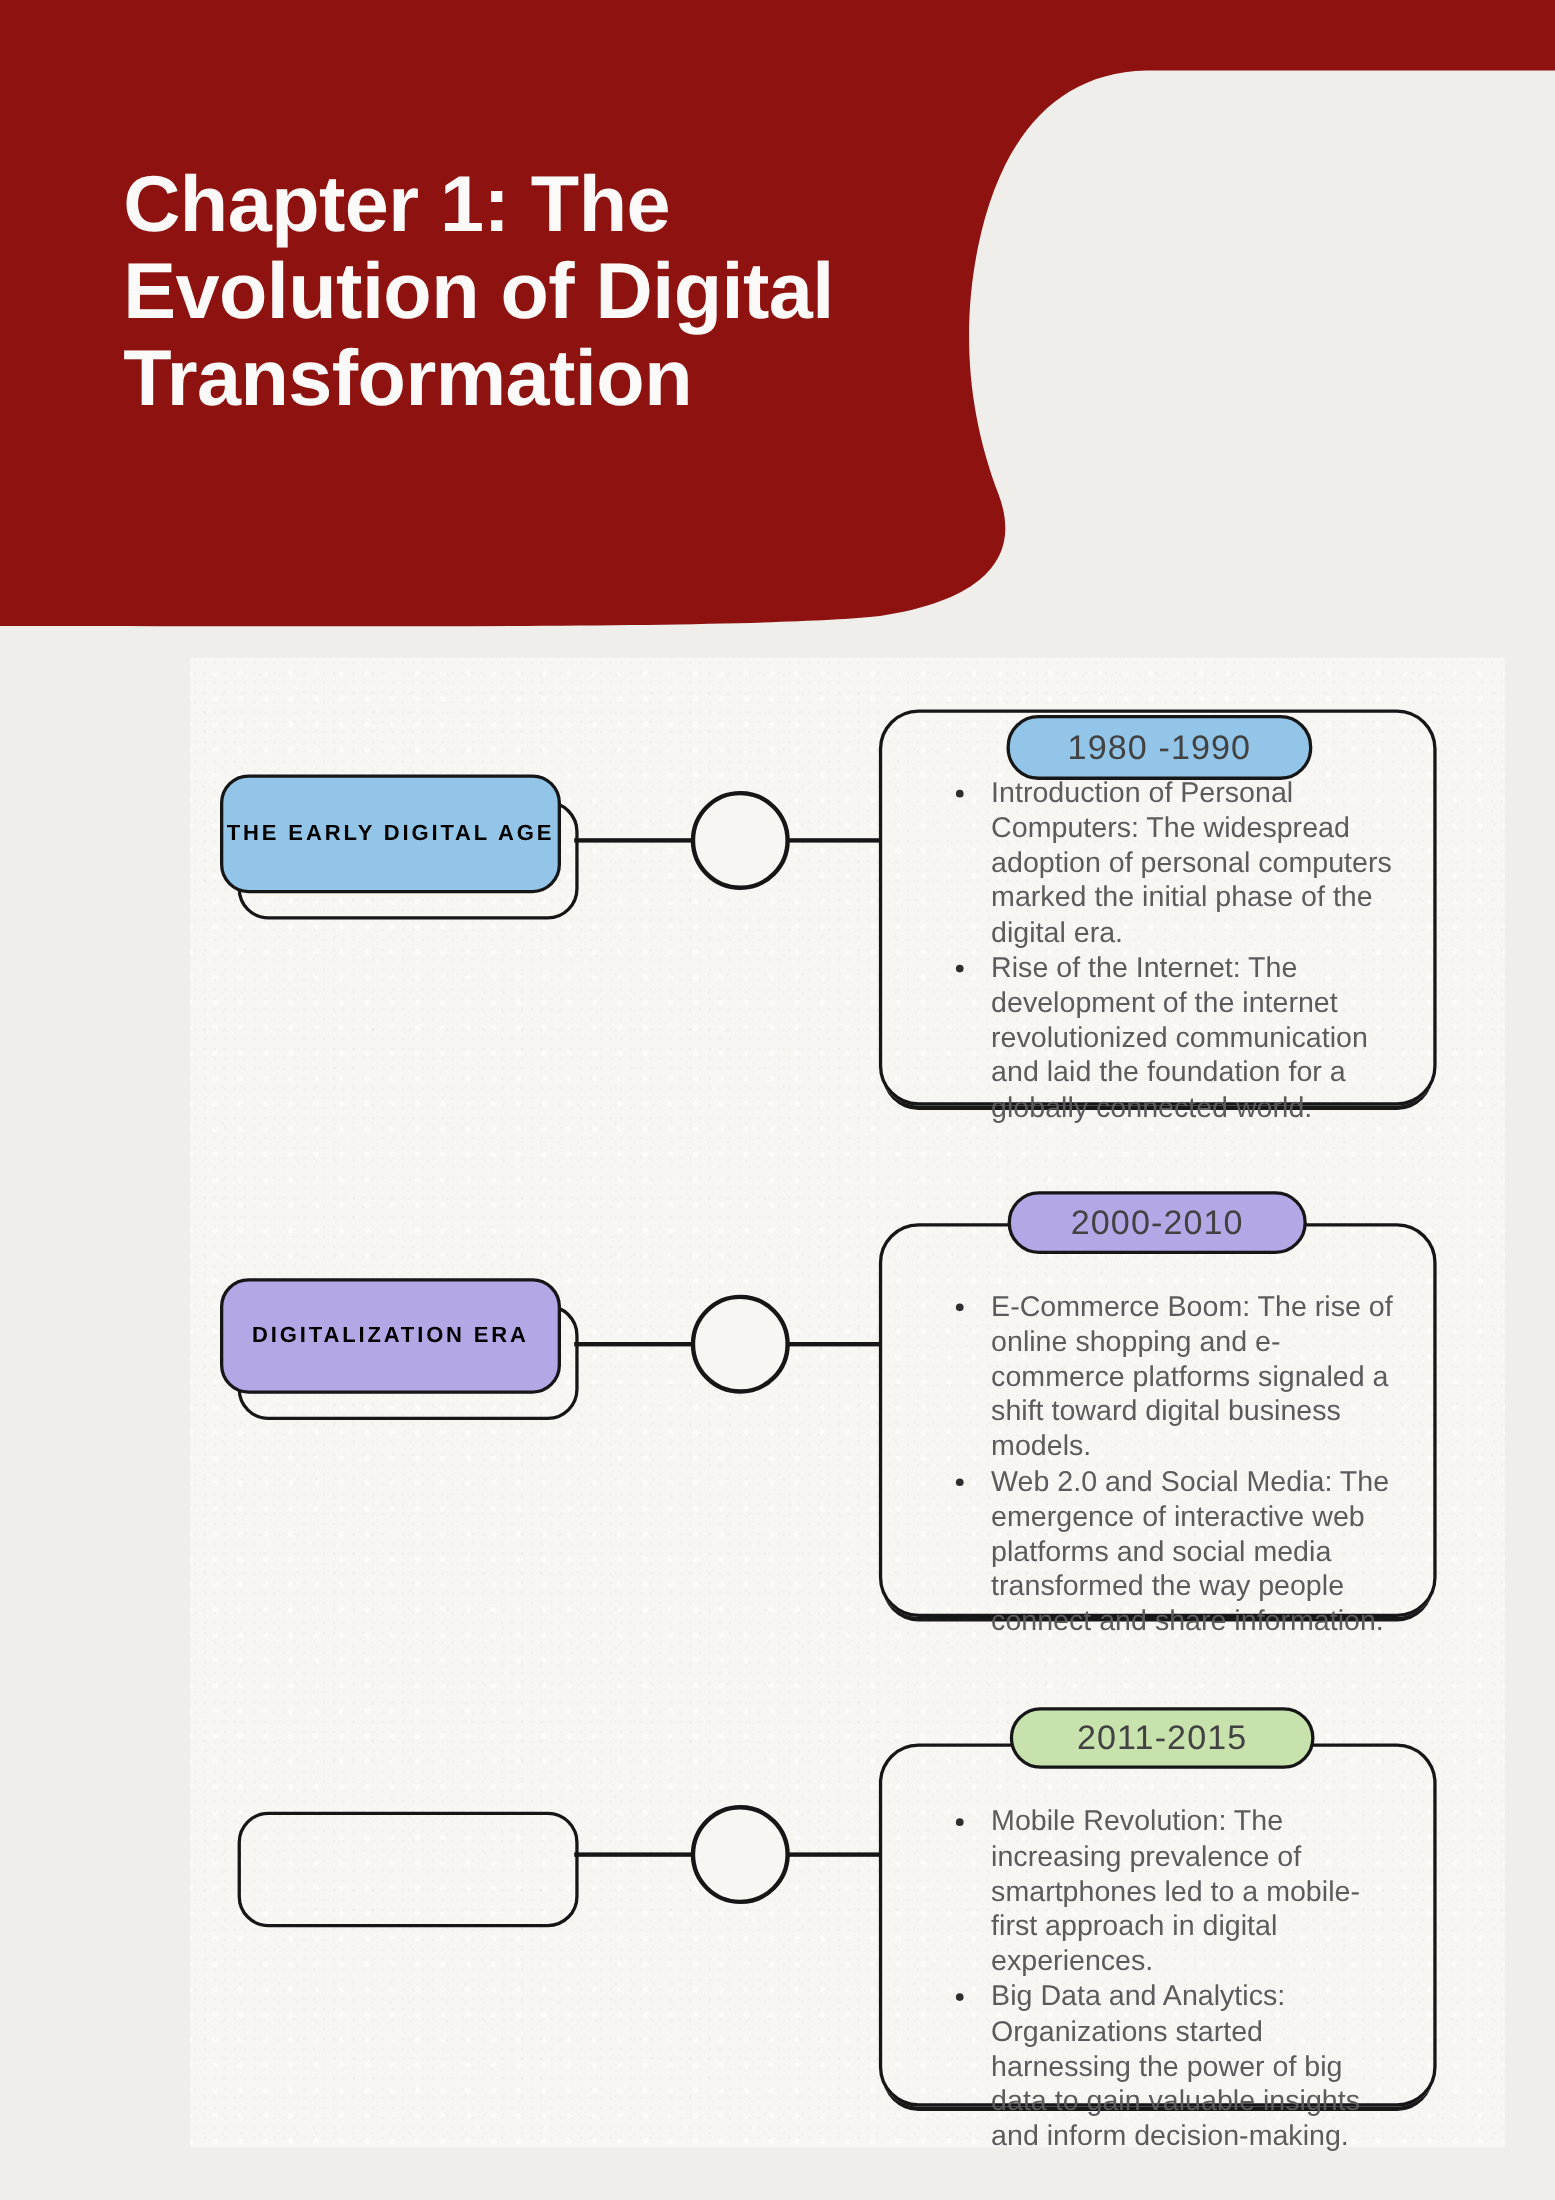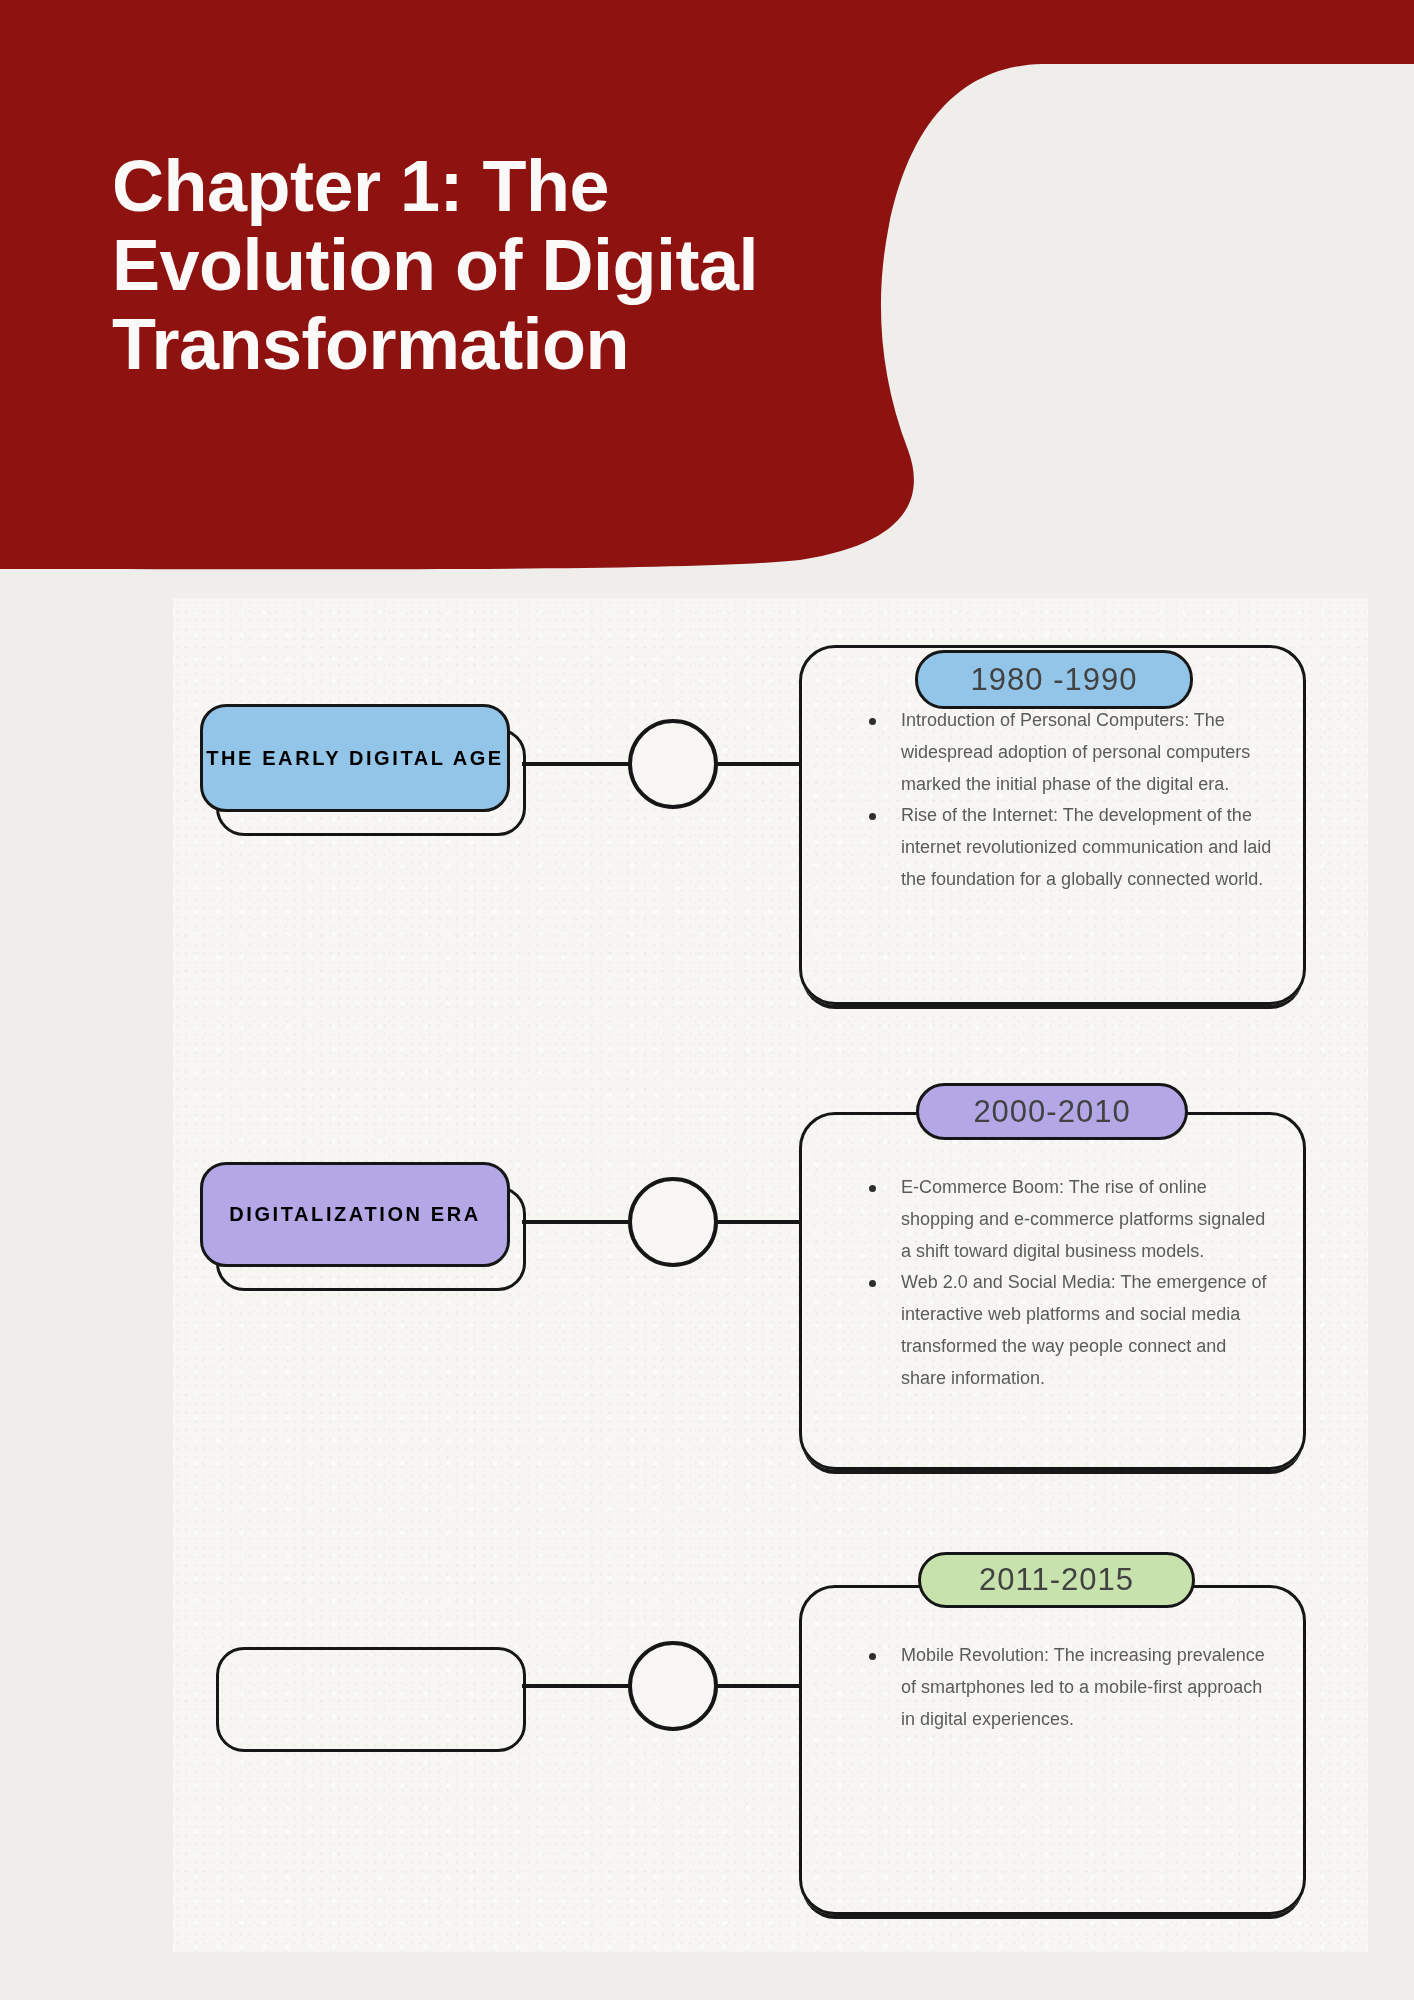--- a/index.html
+++ b/index.html
@@ -60,21 +60,21 @@
   }
   .bullets{
     list-style:none;margin:0;padding:0;
   }
   .bullet-item{display:flex;margin:0;}
   .bullet-dot{
     flex:0 0 auto;width:7px;height:7px;border-radius:50%;background:#2e2e2e;
     margin:13px 25px 0 0;
   }
   .bullet-text{
-    font-size:18px;line-height:31.8px;color:#5b5b5b;width:402px;
+    font-size:26px;line-height:31.8px;color:#5b5b5b;width:402px;
   }
   .box-content{padding:57px 30px 0 67px;}
 </style>
 </head>
 <body>
 
 <div class="page">
 
   <svg class="header-svg" width="1414" height="580" viewBox="0 0 1414 580" aria-hidden="true">
     <path d="M0,0 H1414 V64 H1042
@@ -143,20 +143,24 @@
   <div class="node-shadow" style="left:216px;top:1647px;height:105px;"></div>
   <div class="connector" style="left:522px;top:1684px;width:278px;"></div>
   <div class="node-circle" style="left:628px;top:1641px;"></div>
   <div class="infobox" style="left:799px;top:1585px;height:330px;">
     <div class="box-content" style="padding-top:52px;">
       <ul class="bullets">
         <li class="bullet-item">
           <span class="bullet-dot"></span>
           <span class="bullet-text">Mobile Revolution: The increasing prevalence of smartphones led to a mobile-first approach in digital experiences.</span>
         </li>
+        <li class="bullet-item">
+          <span class="bullet-dot"></span>
+          <span class="bullet-text">Big Data and Analytics: Organizations started harnessing the power of big data to gain valuable insights and inform decision-making.</span>
+        </li>
       </ul>
     </div>
   </div>
   <div class="period-pill green-fill" style="left:918px;top:1552px;width:277px;height:56px;text-align:center;">
     <span>2011-2015</span>
   </div>
 
 </div>
 
 </body></html>

